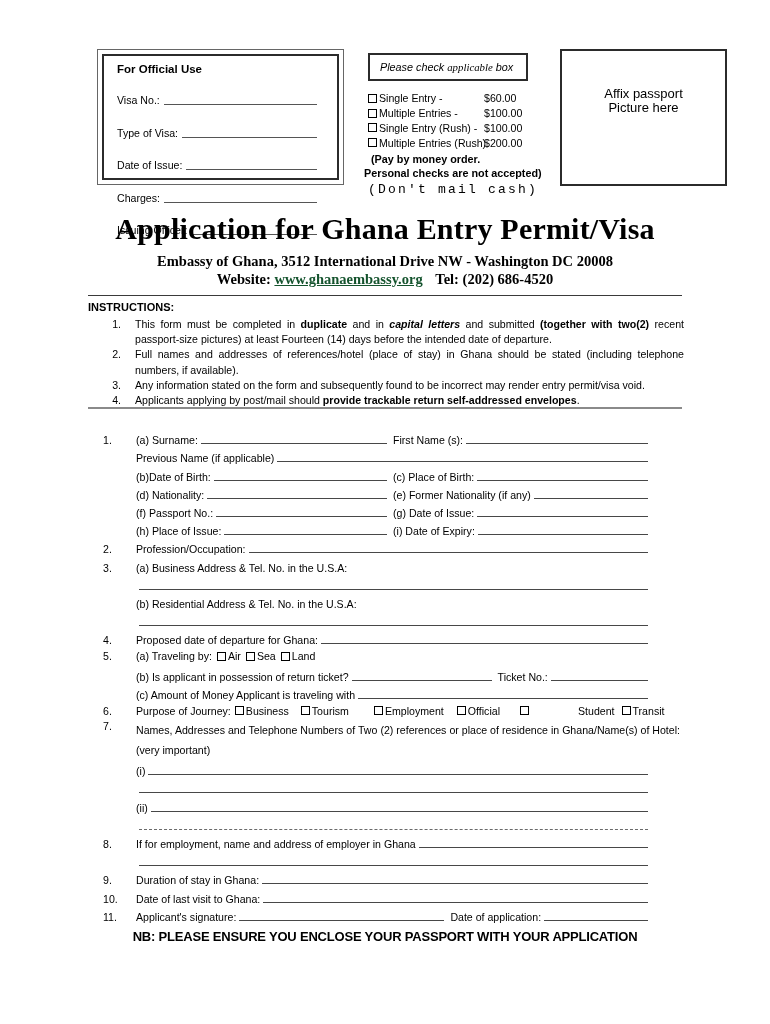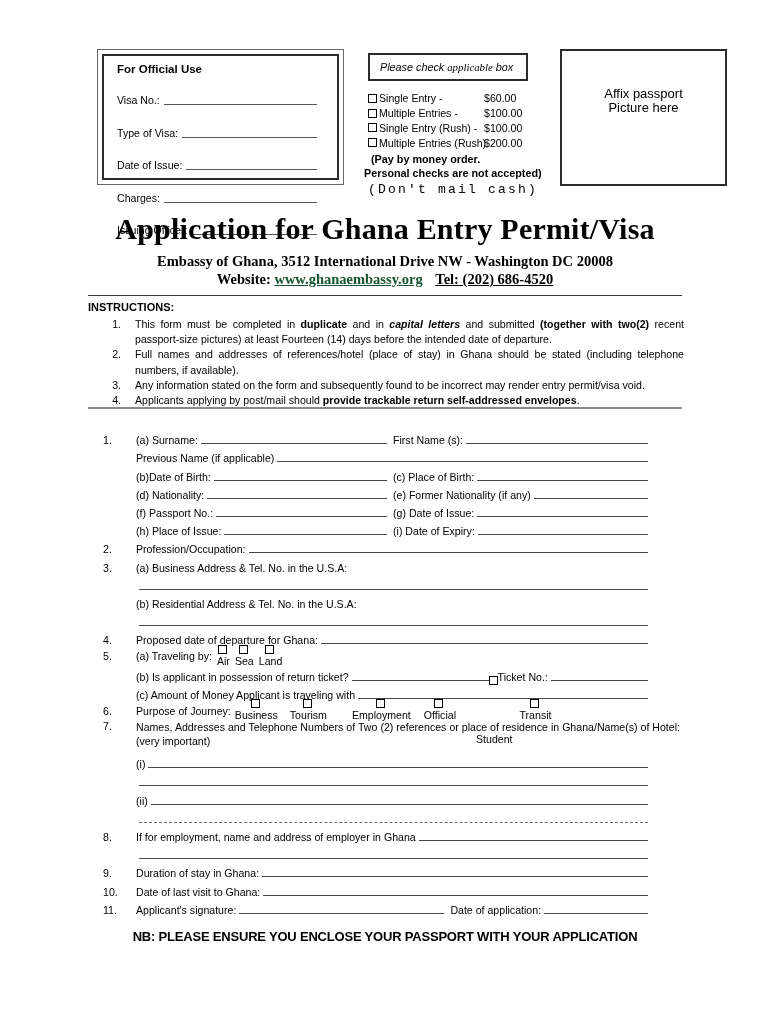--- a/index.html
+++ b/index.html
@@ -37,21 +37,21 @@
     justify-content: center; padding-bottom: 34px; font-size: 13px; line-height: 14px; margin-left: 16px; }
 
   
   .doc-title { position: absolute; top: 212px; left: 0; width: 100%; text-align: center;
     font-family: "Liberation Serif", serif; font-weight: bold; font-size: 30px; letter-spacing: 0.2px; }
   .doc-address { position: absolute; top: 253px; left: 0; width: 100%; text-align: center;
     font-family: "Liberation Serif", serif; font-weight: bold; font-size: 14.5px; }
   .doc-webline { position: absolute; top: 271px; left: 0; width: 100%; text-align: center;
     font-family: "Liberation Serif", serif; font-weight: bold; font-size: 14.5px; }
   .weblink { text-decoration: underline; cursor: pointer; }
-  .tel-span { margin-left: 9px; text-decoration: underline; }
+  .tel-span { margin-left: 9px; }
 
   .rule1 { position: absolute; top: 295px; left: 88px; width: 594px; border-top: 1px solid #3a3a3a; }
   .rule2 { position: absolute; top: 407px; left: 88px; width: 594px; border-top: 2.5px solid #8a8a8a; }
 
   
   .instructions { position: absolute; top: 301px; left: 88px; width: 596px; }
   .instr-heading { font-size: 11px; font-weight: bold; margin-bottom: 4px; }
   .irow { display: flex; font-size: 10.6px; line-height: 15.2px; }
   .inum { width: 47px; flex: none; text-align: right; padding-right: 14px; }
   .itext { flex: 1; text-align: justify; }
@@ -65,23 +65,23 @@
   .frow span { line-height: 14px; }
   .num { width: 33px; flex: none; }
   .lbl { white-space: nowrap; }
   .half { width: 257px; display: flex; align-items: flex-end; flex: none; }
   .rest { flex: 1; display: flex; align-items: flex-end; }
   .fl { flex: 1; border-bottom: 1px solid #474747; margin: 0 6px 3px 3px; }
   .fl-end { flex: 1; border-bottom: 1px solid #474747; margin: 0 32px 3px 3px; }
   .fl-dashed { flex: 1; border-bottom: 1px dashed #6a6a6a; margin: 0 32px 3px 3px; }
   .flw140 { width: 140px; border-bottom: 1px solid #474747; margin: 0 6px 3px 3px; flex: none; }
   .flw205 { width: 205px; border-bottom: 1px solid #474747; margin: 0 6px 3px 3px; flex: none; }
-  .cbg { display: inline-flex; align-items: center; white-space: nowrap; flex-direction: column; }
+  .cbg { display: inline-flex; align-items: center; white-space: nowrap; }
   .row7 { display: flex; align-items: flex-start; min-height: 33px; }
-  .itext7 { flex: 1; text-align: justify; line-height: 14px; }
+  .itext7 { flex: 1; text-align: justify; line-height: 20px; }
 
   .g5 { margin-left: 5px; }
   .g6a { margin-left: 4px; }  .g6b { margin-left: 12px; } .g6c { margin-left: 25px; }
   .g6d { margin-left: 13px; } .g6e { margin-left: 20px; gap: 47px; } .g6f { margin-left: 7px; }
 
   
   .nb-line { position: absolute; top: 929px; left: 0; width: 100%; text-align: center;
     font-size: 13px; font-weight: bold; letter-spacing: -0.2px; }
 </style>
 </head>

